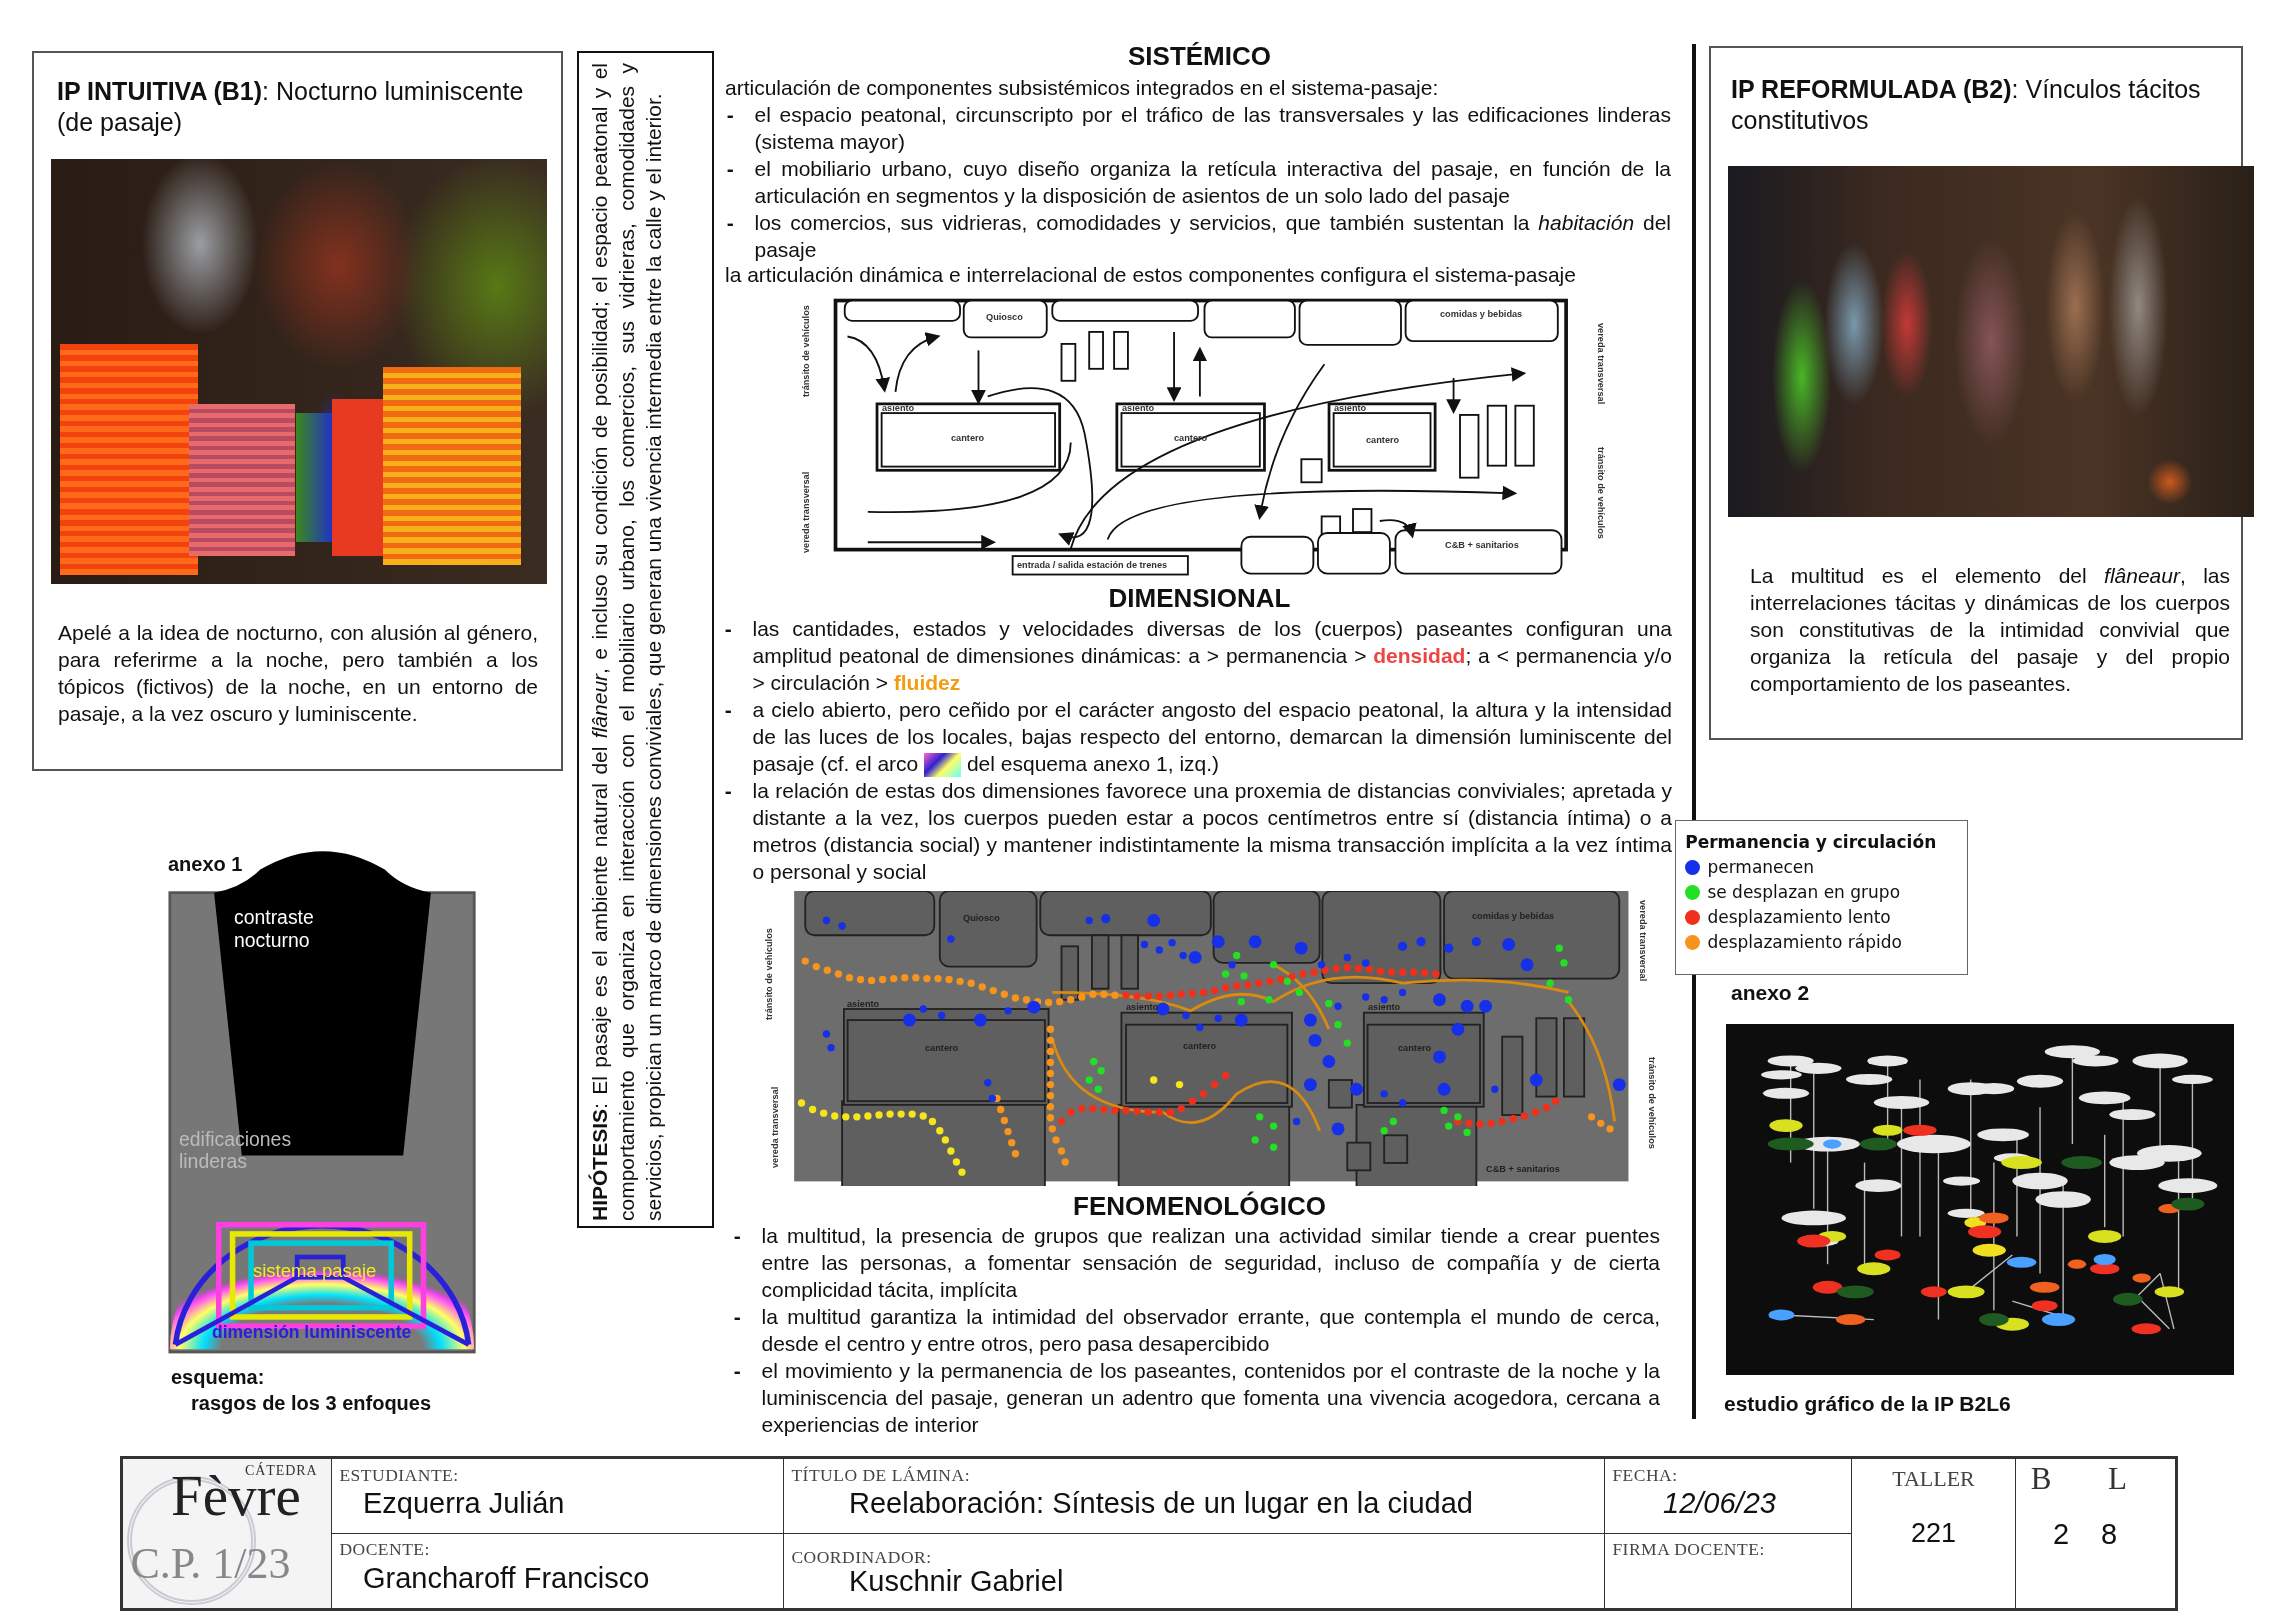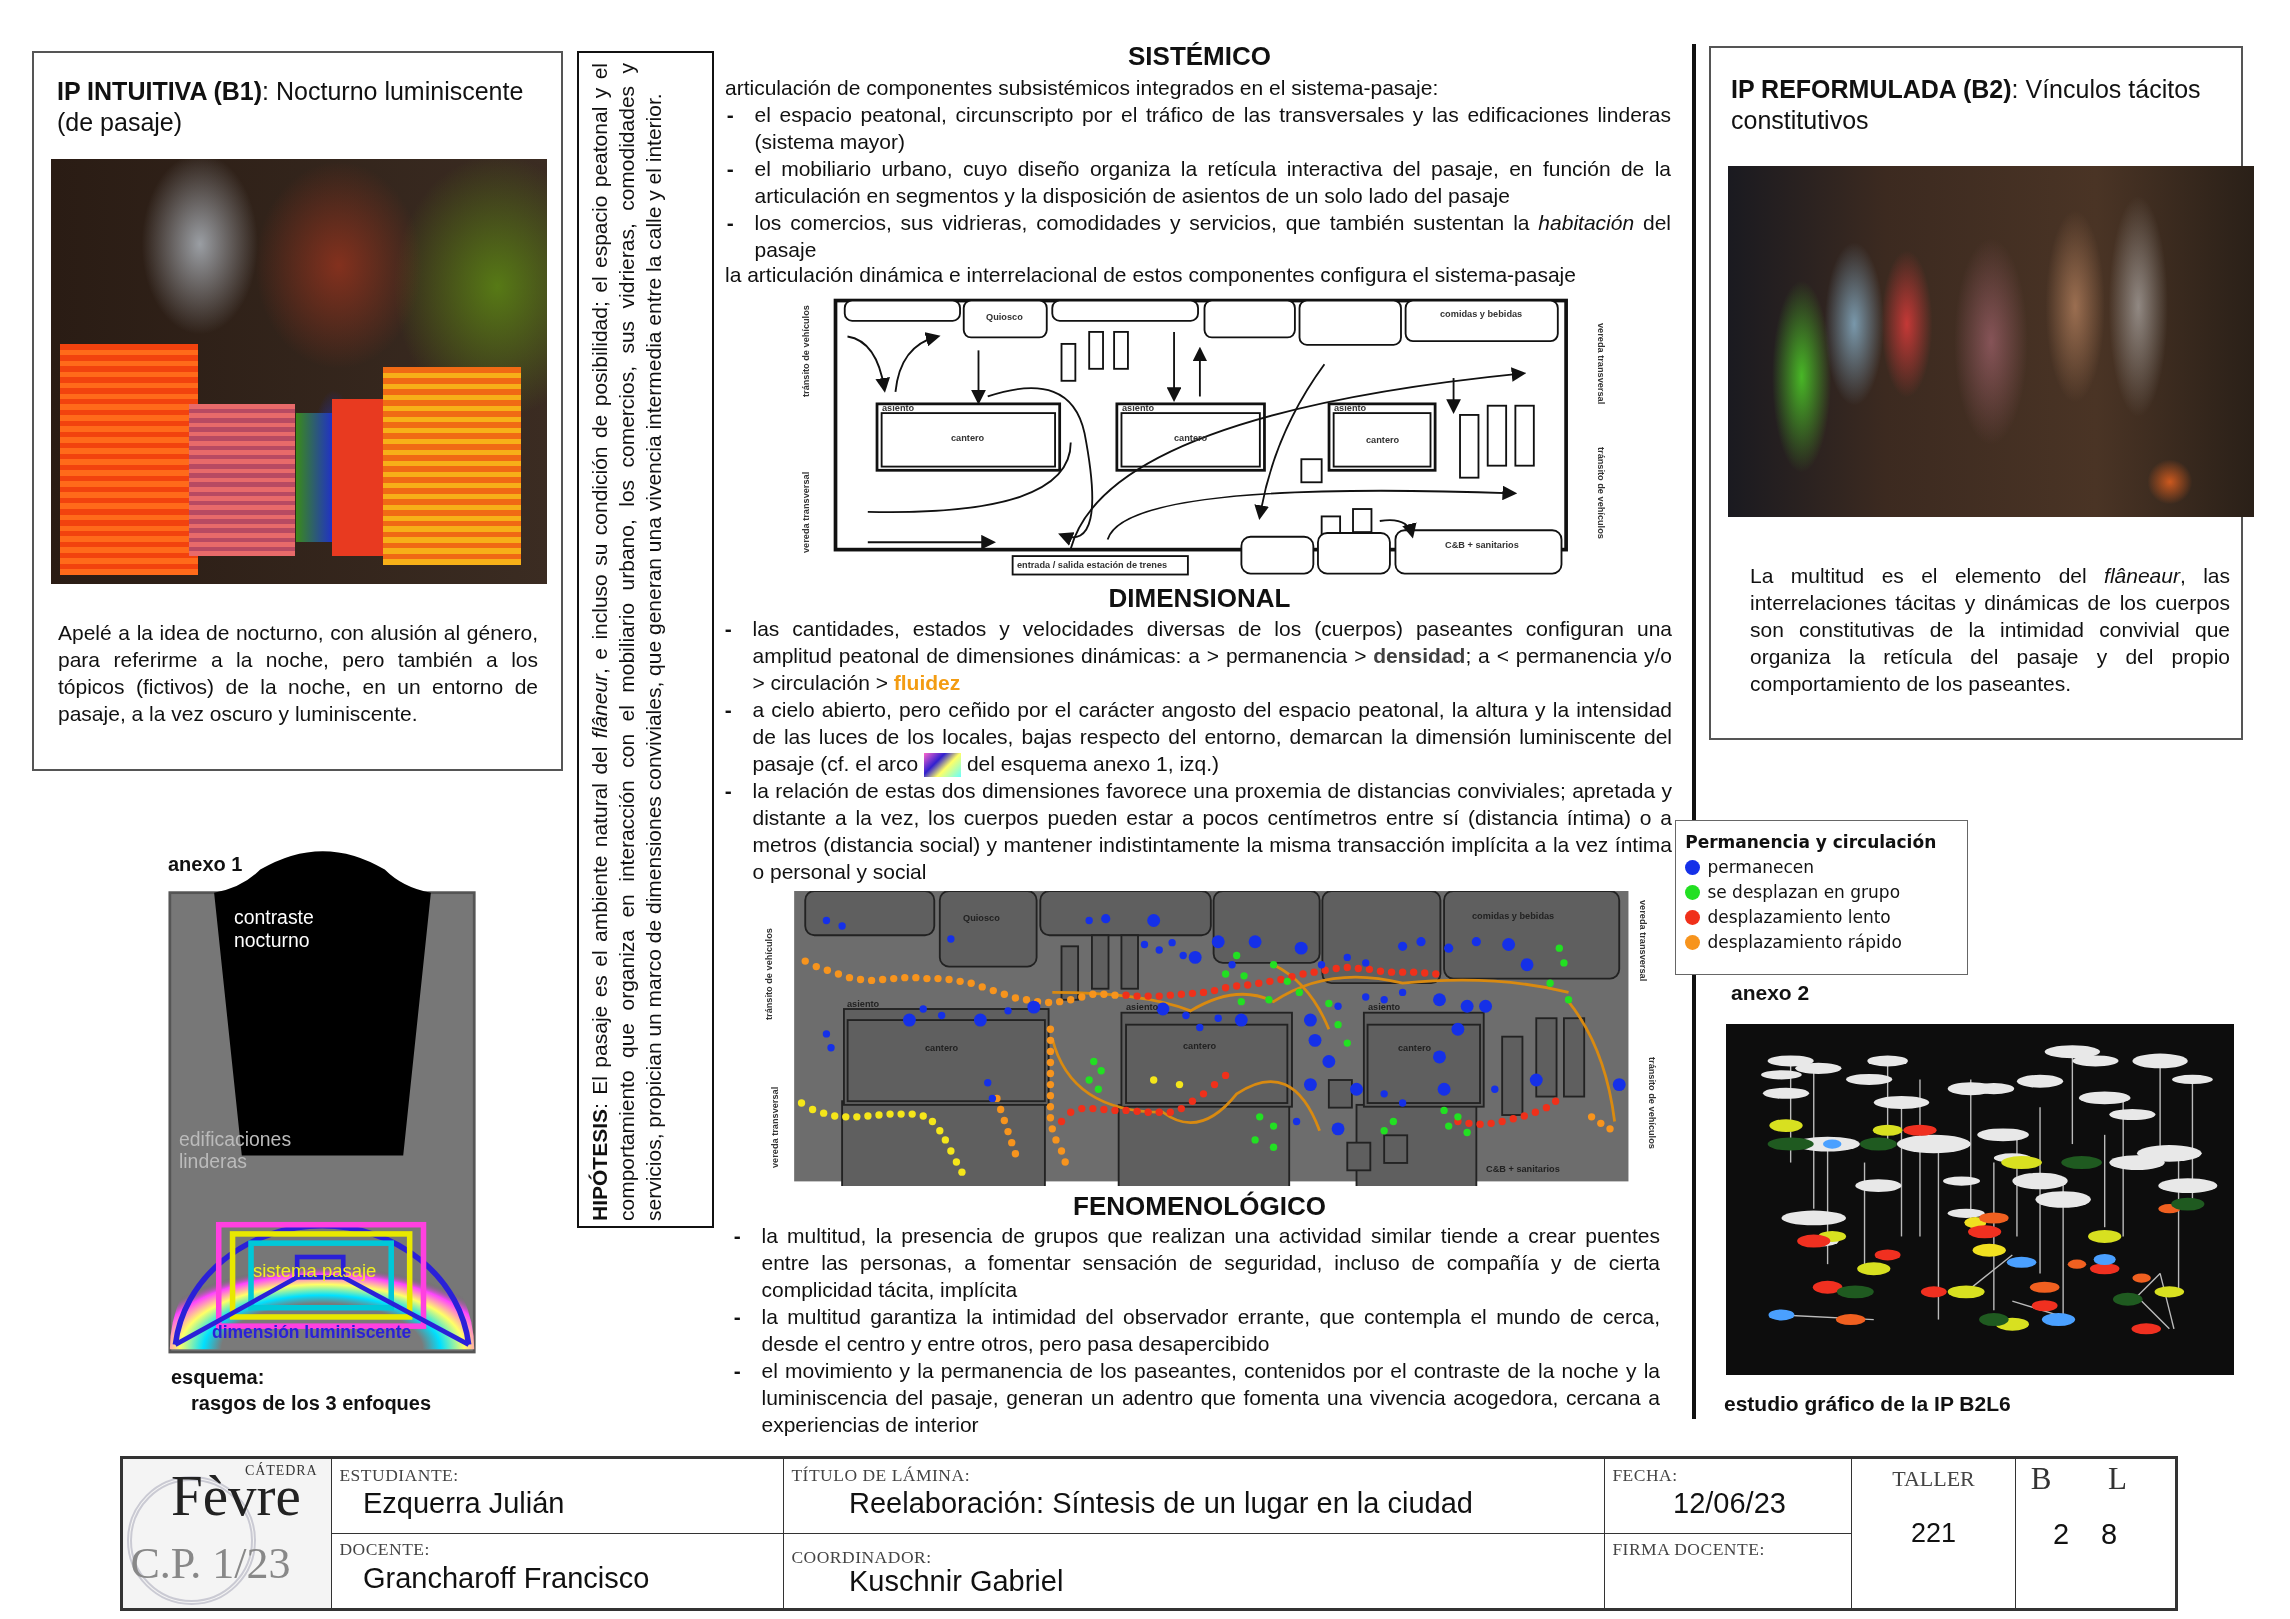--- a/index.html
+++ b/index.html
@@ -163,21 +163,21 @@
   <div class="diagram-label" style="left:651px; top:245px;">C&amp;B + sanitarios</div>
   <div class="diagram-label" style="left:223px; top:265px;">entrada / salida estación de trenes</div>
   <div class="diagram-label rotl" style="left:7.4px; top:102px;">tránsito de vehículos</div>
   <div class="diagram-label rotl" style="left:7.4px; top:258px;">vereda transversal</div>
   <div class="diagram-label rotr" style="left:812px; top:28px;">vereda transversal</div>
   <div class="diagram-label rotr" style="left:812px; top:152px;">tránsito de vehículos</div>
 </div>
 
 <div class="sectionhead" style="left:1015px; top:583px; width:369px;">DIMENSIONAL</div>
 <ul class="bullets abs txt" style="left:723px; top:615px; width:949px;">
-  <li><span>las cantidades, estados y velocidades diversas de los (cuerpos) paseantes configuran una amplitud peatonal de dimensiones dinámicas: a &gt; permanencia &gt; </span><b style="color:#404040">densidad</b><span>; a &lt; permanencia y/o &gt; circulación &gt; </span><b style="color:#f39c12">fluidez</b></li>
+  <li><span>las cantidades, estados y velocidades diversas de los (cuerpos) paseantes configuran una amplitud peatonal de dimensiones dinámicas: a &gt; permanencia &gt; </span><b style="color:#ef4444">densidad</b><span>; a &lt; permanencia y/o &gt; circulación &gt; </span><b style="color:#f39c12">fluidez</b></li>
   <li><span>a cielo abierto, pero ceñido por el carácter angosto del espacio peatonal, la altura y la intensidad de las luces de los locales, bajas respecto del entorno, demarcan la dimensión luminiscente del pasaje (cf. el arco </span><span style="display:inline-block; width:37px; height:24px; vertical-align:-5.5px; background:linear-gradient(135deg,#ff66cc 0%,#3020d0 35%,#ffff66 60%,#66ffff 100%);"></span><span> del esquema anexo 1, izq.)</span></li>
   <li>la relación de estas dos dimensiones favorece una proxemia de distancias conviviales; apretada y distante a la vez, los cuerpos pueden estar a pocos centímetros entre sí (distancia íntima) o a metros (distancia social) y mantener indistintamente la misma transacción implícita a la vez íntima o personal y social</li>
 </ul>
 
 <div class="abs" style="left:757px; top:891px; width:904px; height:295px;">
   <svg width="904" height="295" viewBox="0 0 980 320">
     <rect x="40" y="0" width="905" height="315" fill="#6d6d6d"></rect>
     <g fill="#5f5f5f" stroke="#222" stroke-width="2">
       <rect x="52" y="0" width="140" height="48" rx="10"></rect>
       <rect x="198" y="0" width="105" height="82" rx="10"></rect>
@@ -621,21 +621,21 @@
       <div class="fval" style="left:65px;">Reelaboración: Síntesis de un lugar en la ciudad</div>
     </div>
     <div class="fhalf">
       <div class="flabel" style="top:13px;">COORDINADOR:</div>
       <div class="fval" style="left:65px; top:31px;">Kuschnir Gabriel</div>
     </div>
   </div>
   <div class="fcell">
     <div class="fhalf">
       <div class="flabel">FECHA:</div>
-      <div class="fval" style="left:68px;">12/06/23</div>
+      <div class="fval" style="left:58px;font-style:italic;">12/06/23</div>
     </div>
     <div class="fhalf">
       <div class="flabel">FIRMA DOCENTE:</div>
     </div>
   </div>
   <div class="fcell">
     <div class="abs" style="left:0; width:100%; text-align:center; top:7.4px; font-family:'Liberation Serif',serif; font-size:22px; color:#444;">TALLER</div>
     <div class="abs" style="left:0; width:100%; text-align:center; top:59px; font-size:27px;">221</div>
   </div>
   <div class="fcell">

